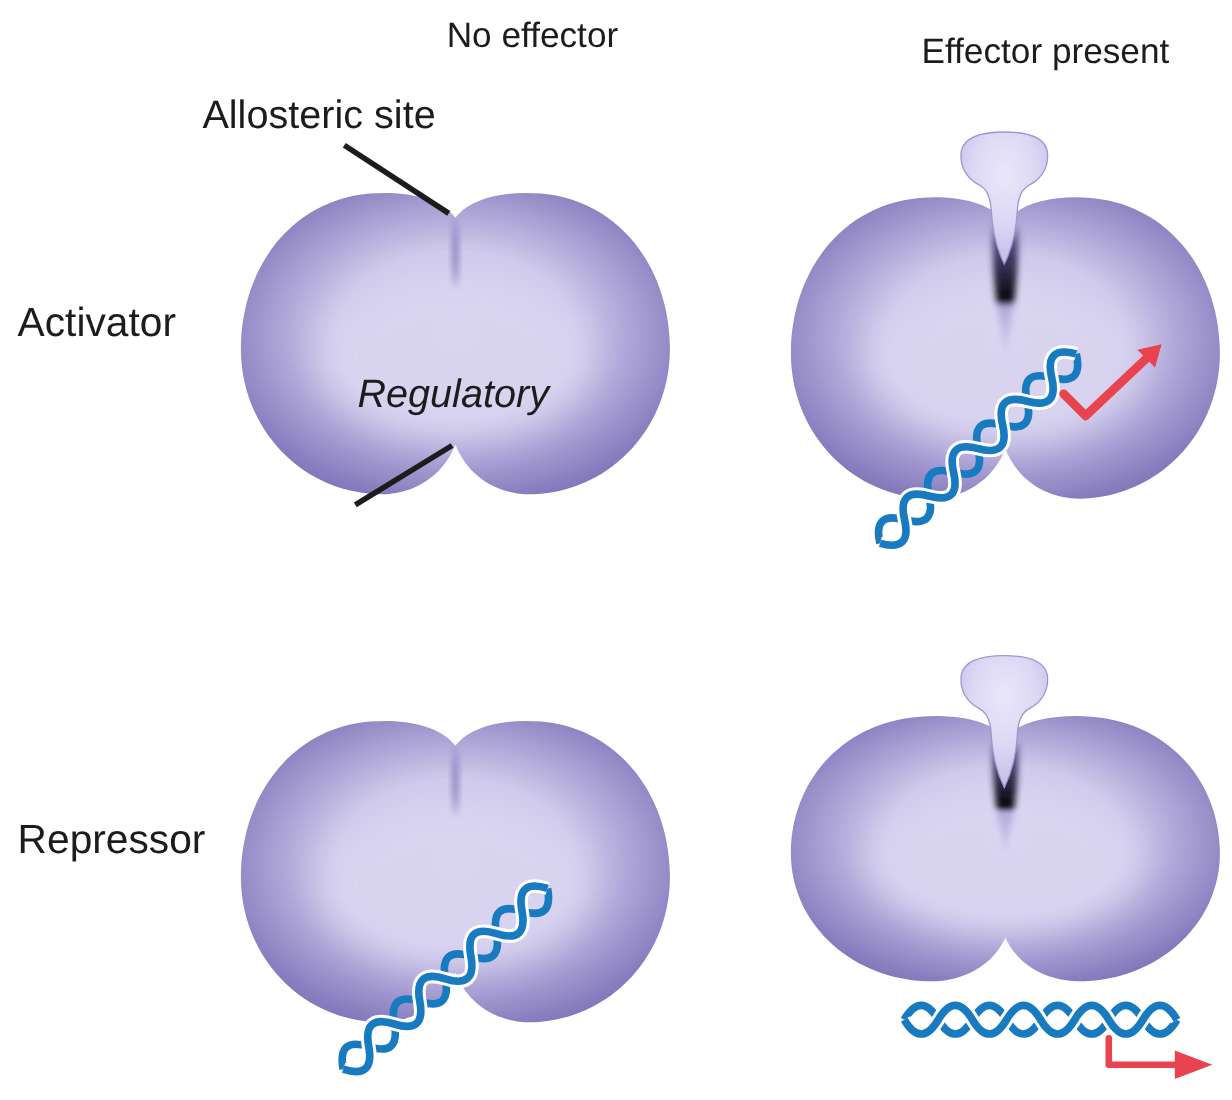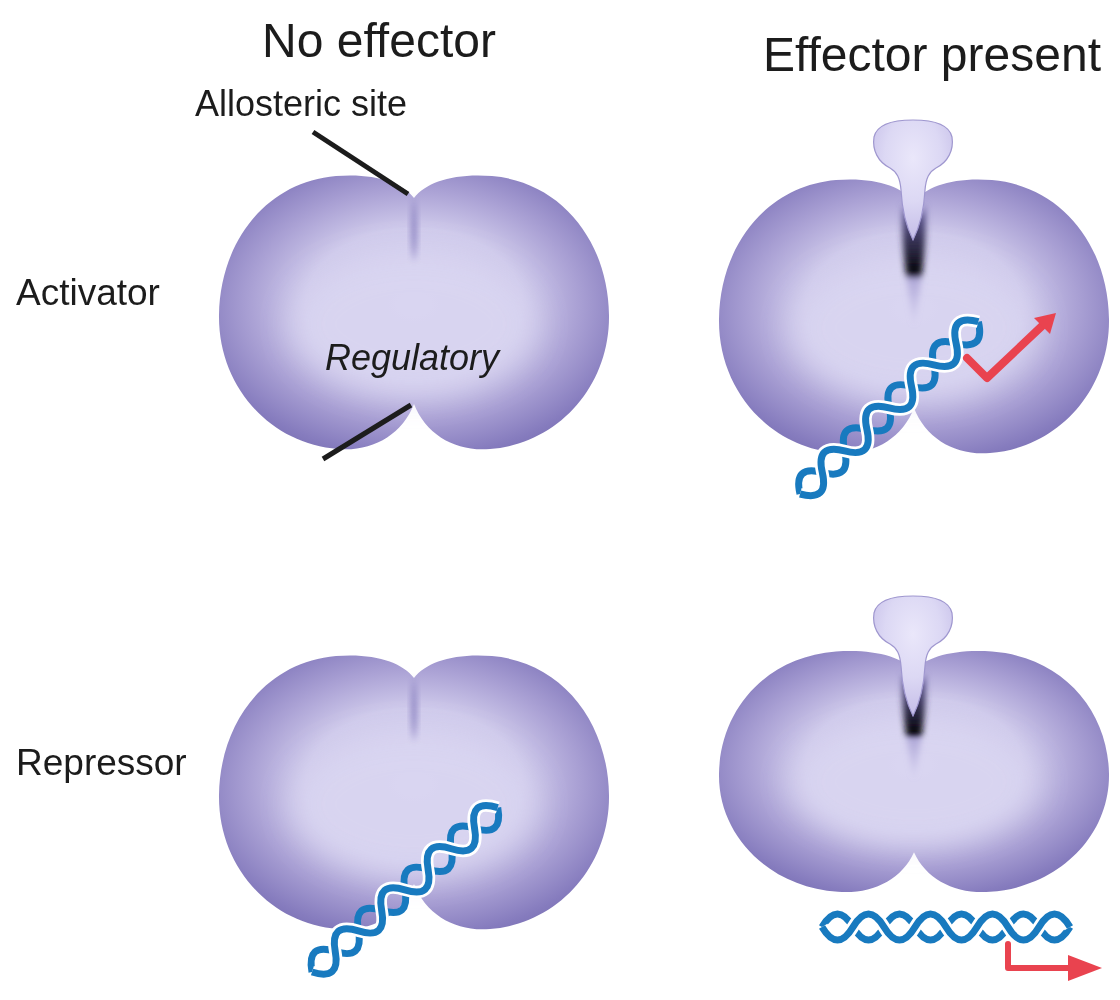--- a/index.html
+++ b/index.html
@@ -2,21 +2,21 @@
 <html style="--text-black: #1c1c1c; --dna-blue: #187abf; --arrow-red: #e9434f;"><head>
 <meta charset="utf-8">
 <style>
   html,body{margin:0;padding:0;background:#ffffff;}
   #stage{
     position:relative;width:1120px;height:1000px;background:#ffffff;overflow:hidden;
     font-family:"Liberation Sans","DejaVu Sans",sans-serif;color:var(--text-black,#1c1c1c);
   }
   #art{position:absolute;left:0;top:0;}
   .label{position:absolute;line-height:1.05;white-space:pre;color:var(--text-black,#1c1c1c);}
-  .header{font-size:48px;text-align:left;}
+  .header{font-size:32px;text-align:right;}
   .rowlabel{font-size:37px;}
   .callout{font-size:36px;}
   .two-line{line-height:43px;font-style:italic;}
   .center{text-align:center;}
   .dna-strand{stroke:var(--dna-blue,#187abf);stroke-width:7;fill:none;}
   .dna-casing{stroke:#ffffff;stroke-width:12.5;fill:none;}
   .arrow-red{stroke:var(--arrow-red,#e9434f);fill:none;stroke-linecap:round;stroke-linejoin:round;}
   .arrow-red-fill{fill:var(--arrow-red,#e9434f);stroke:none;}
   .pointer-line{stroke:var(--text-black,#1c1c1c);stroke-width:5;stroke-linecap:butt;}
 </style>
@@ -127,20 +127,20 @@
     <line class="pointer-line" x1="313" y1="132" x2="408" y2="194"></line>
     <line class="pointer-line" x1="323" y1="459" x2="411" y2="405"></line>
   </svg>
 
   <div class="label header" style="left:262px;top:16px;width:300px;">No effector</div>
   <div class="label header" style="left:763px;top:16px;width:300px;margin-top:14px;">Effector present</div>
 
   <div class="label rowlabel" style="left:16px;top:274px;">Activator</div>
   <div class="label rowlabel" style="left:16px;top:744px;">Repressor</div>
 
-  <div class="label callout" style="left:195px;top:85px;">Allosteric site</div>
+  <div class="label callout" style="left:184px;top:85px;">Allosteric site</div>
 
   <div class="label callout two-line center" style="left:312px;top:250px;width:200px;">
     <div>Regulatory</div>
   </div>
 
 
 </div>
 
 </body></html>

